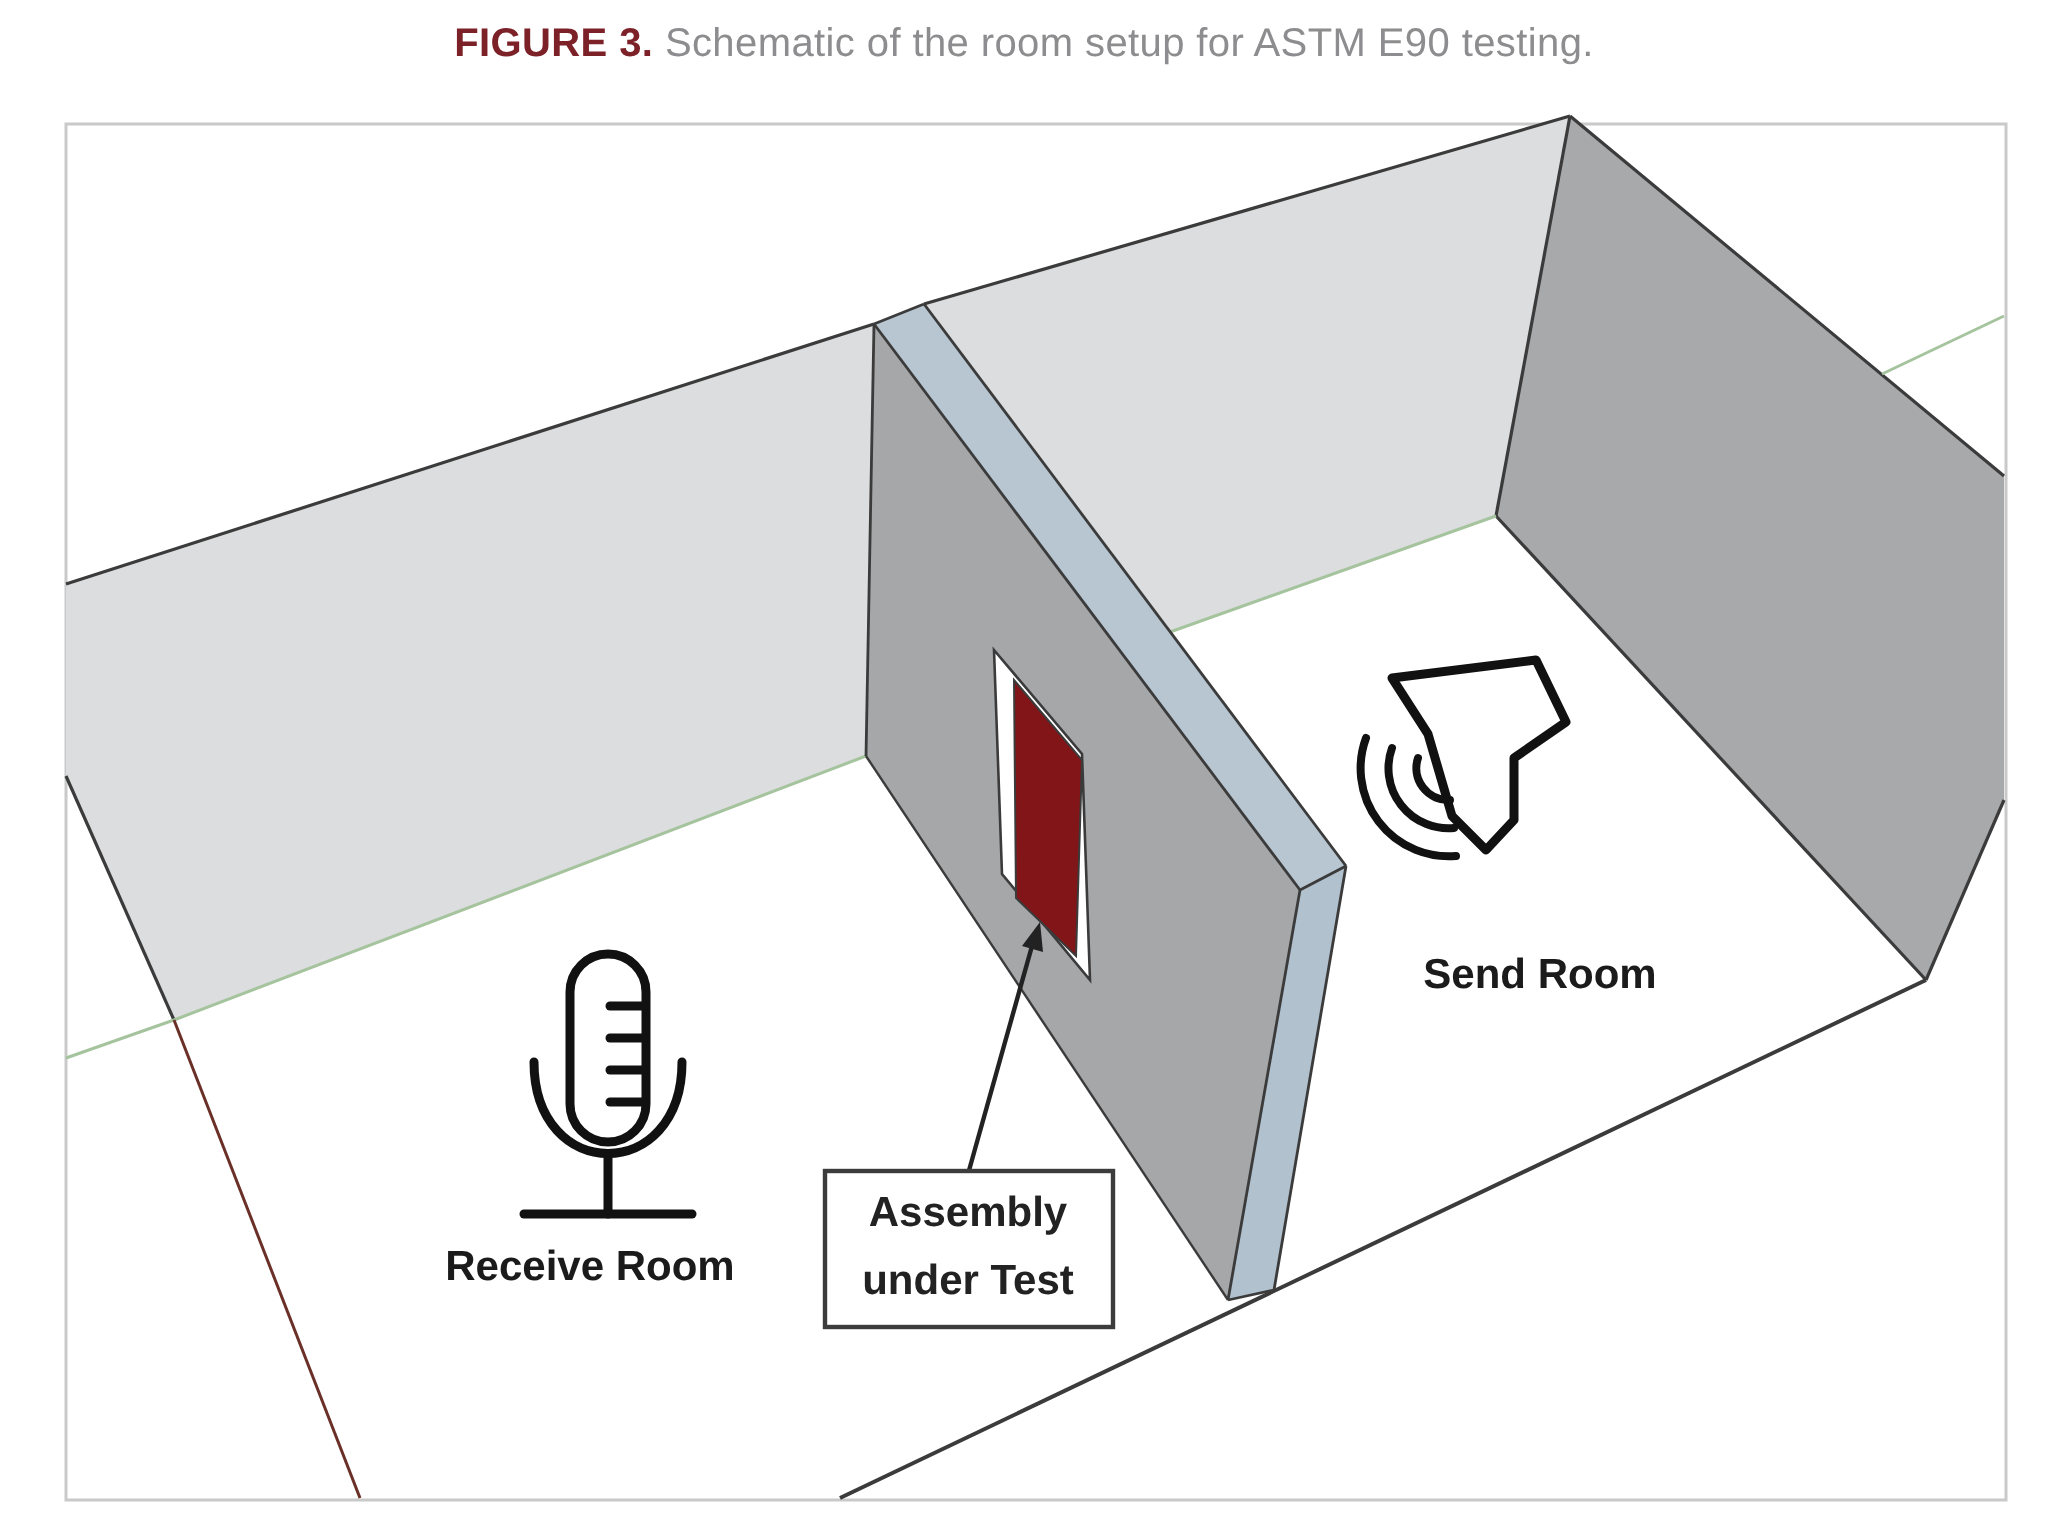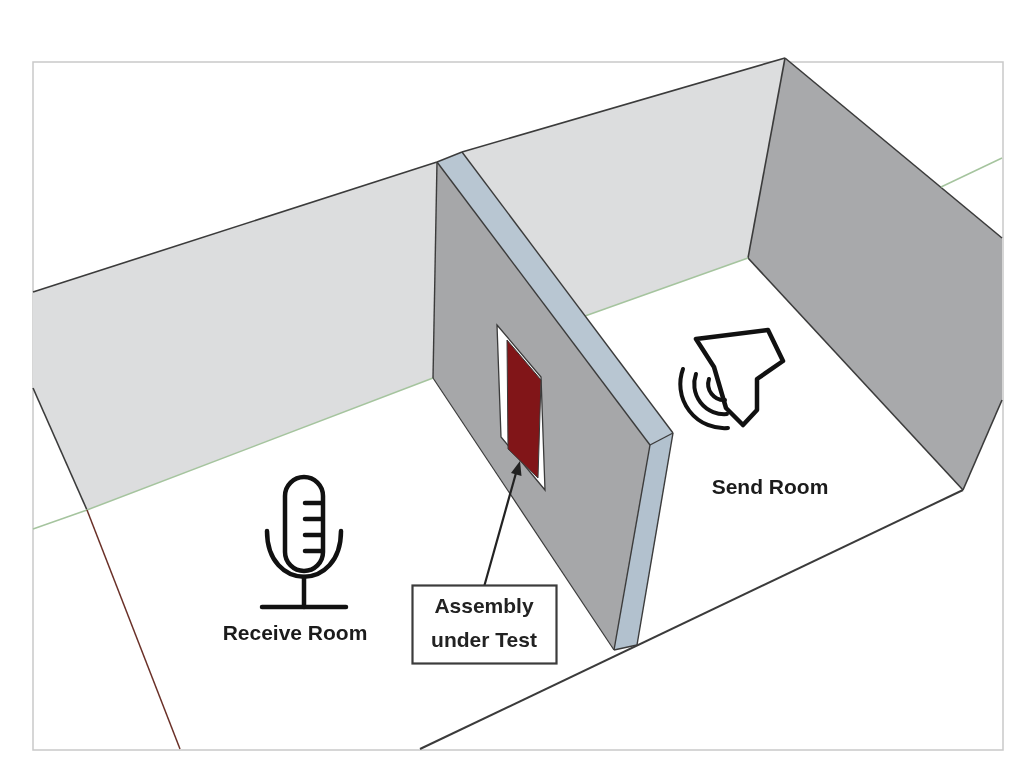--- a/index.html
+++ b/index.html
@@ -11,20 +11,23 @@
   .caption .fig-text{font-weight:400;}
   svg text{font-family:"Liberation Sans", sans-serif;}
   .room-label{font-size:21px;font-weight:600;fill:#1b1b1b;}
   .box-label{font-size:21px;font-weight:600;fill:#222222;}
 </style>
 </head>
 <body>
 
 <div class="page">
 
+  <div class="caption">
+    <span class="fig-label" style="color: rgb(123, 33, 39);">FIGURE 3.</span><span class="fig-text" style="color: rgb(141, 141, 143);"> Schematic of the room setup for ASTM E90 testing.</span>
+  </div>
 
   <svg width="1024" height="769" viewBox="0 0 1024 769" style="position:absolute;top:0;left:0;">
 
     <rect x="33" y="62" width="970" height="688" fill="#ffffff" stroke-width="1.5" stroke="#c9c9c9"></rect>
 
     <polygon points="33,292 437,162 433,378 87,510 33,388" fill="#dcddde"></polygon>
 
     <polygon points="462,152 785,58 748,258 585,316" fill="#dcddde"></polygon>
 
     <polygon points="785,58 1002,238 1002,400 963,490 748,258" fill="#a8a9ab"></polygon>

